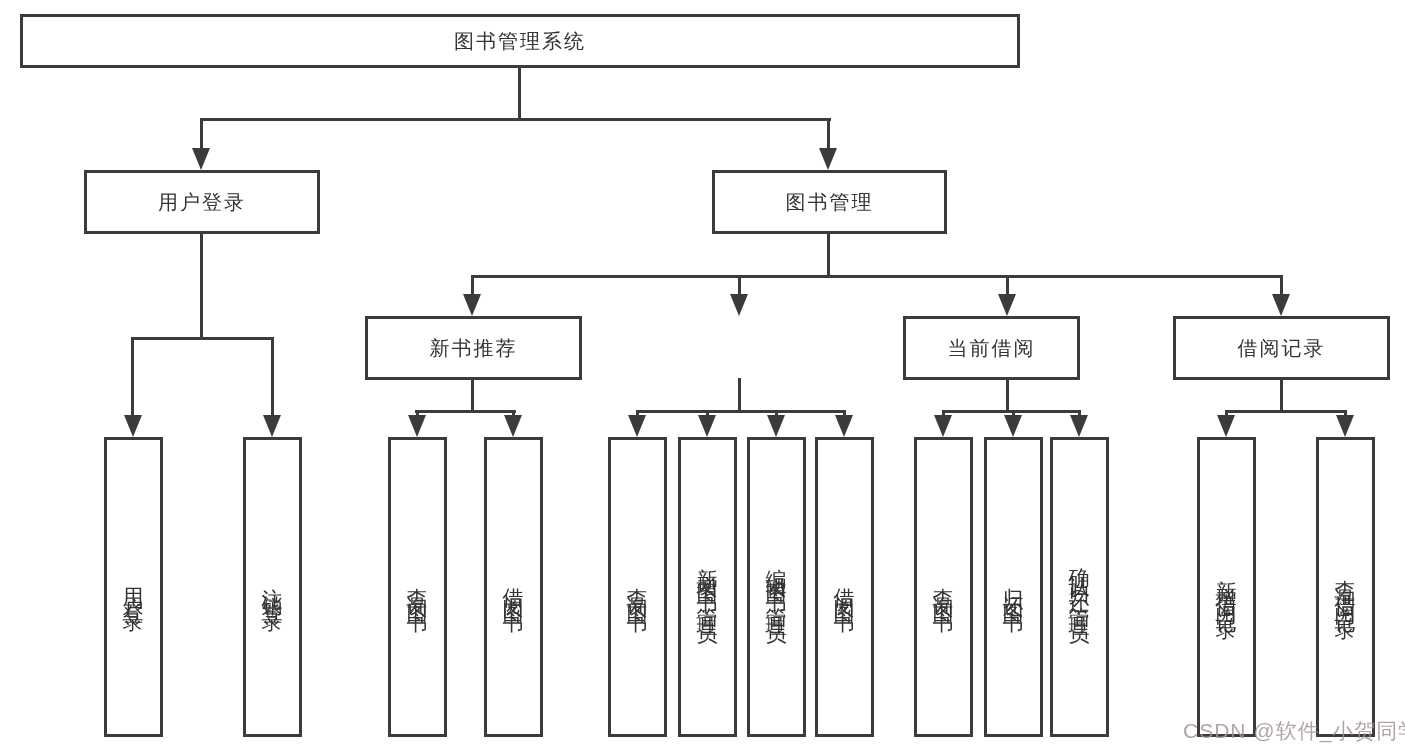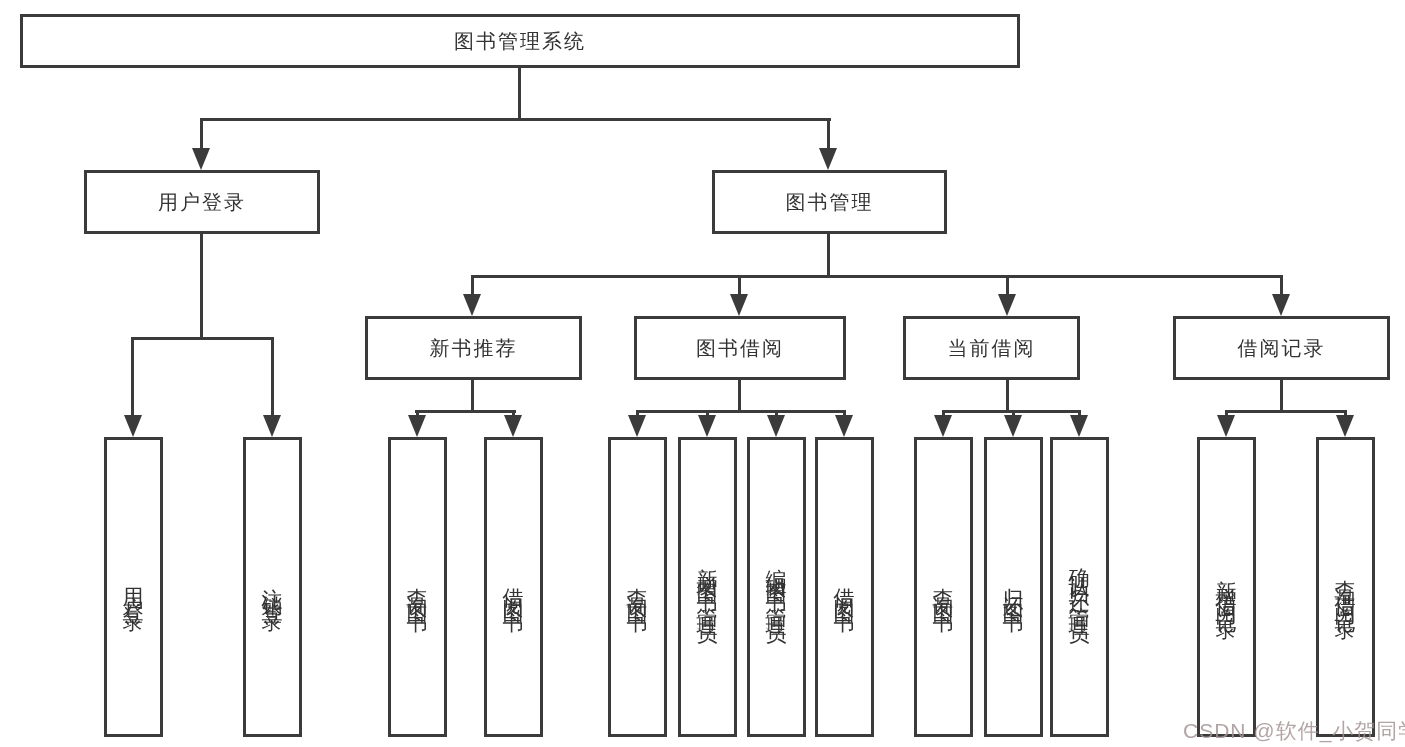--- a/index.html
+++ b/index.html
@@ -126,23 +126,20 @@
   <div class="box" style="left:84px; top:170px; width:236px; height:64px;">
     <span class="lbl">用户登录</span>
   </div>
   <div class="box" style="left:712px; top:170px; width:235px; height:64px;">
     <span class="lbl">图书管理</span>
   </div>
 
   <div class="box" style="left:365px; top:316px; width:217px; height:64px;">
     <span class="lbl">新书推荐</span>
   </div>
-  <div class="box" style="left:634px; top:316px; width:212px; height:64px;">
-    <span class="lbl">图书借阅</span>
-  </div>
   <div class="box" style="left:903px; top:316px; width:177px; height:64px;">
     <span class="lbl">当前借阅</span>
   </div>
   <div class="box" style="left:1173px; top:316px; width:217px; height:64px;">
     <span class="lbl">借阅记录</span>
   </div>
 
   <div class="box" style="left:104px; top:437px; width:59px; height:300px;">
     <span class="vlbl">用户登录</span>
   </div>

